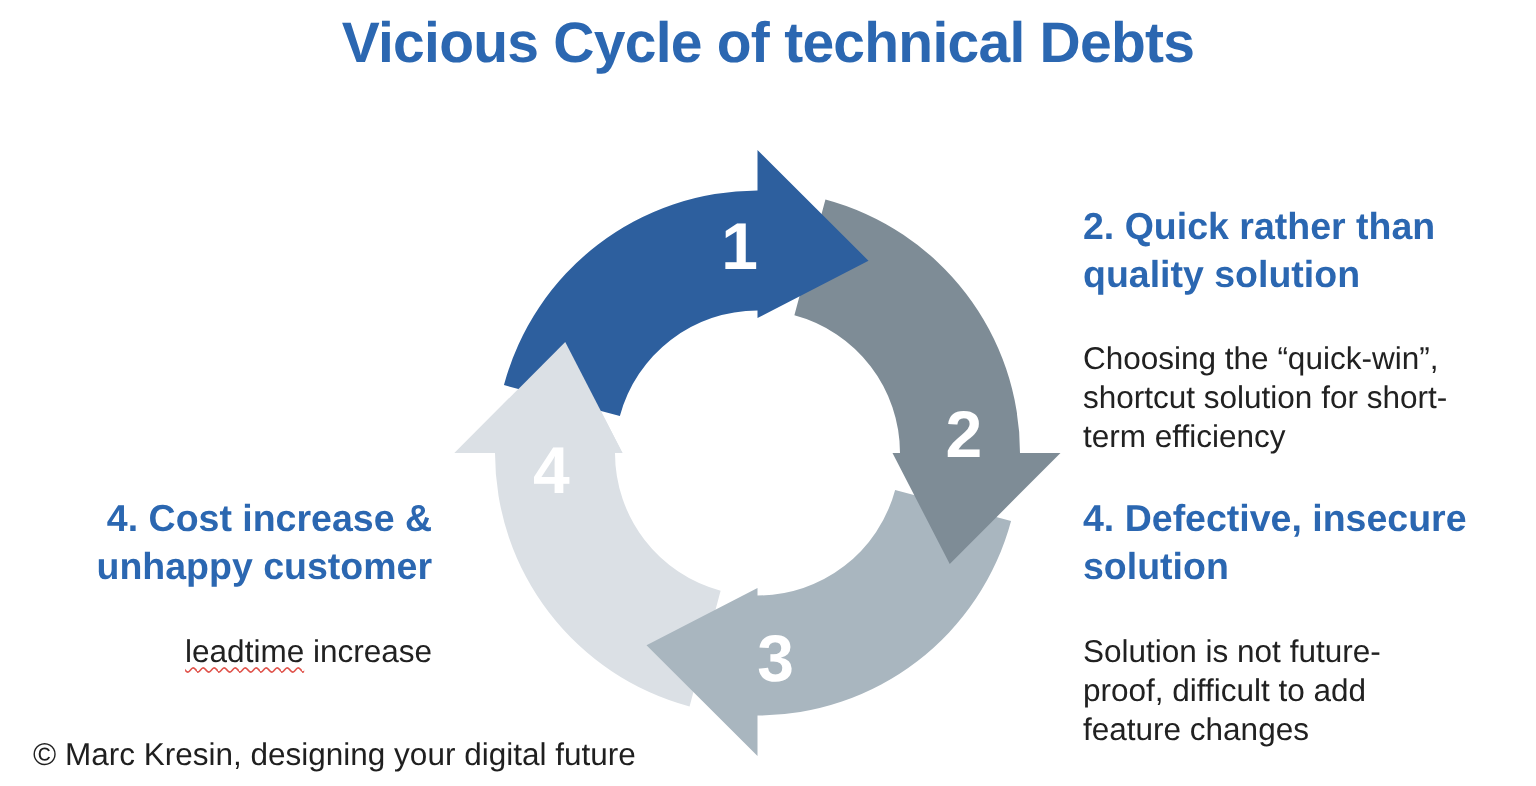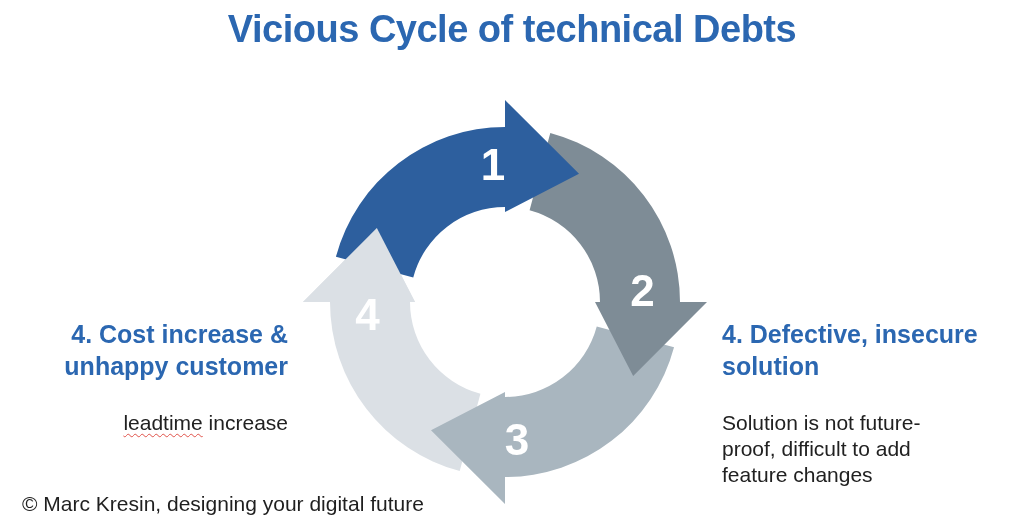--- a/index.html
+++ b/index.html
@@ -17,21 +17,21 @@
   }
   .item { position:absolute; white-space:pre-line; }
   .item h2 {
     margin:0 0 10px 0; font-size:25px; line-height:32px;
     font-weight:bold; color:var(--accent);
   }
   .item p { margin:0; font-size:21px; line-height:26px; color:var(--body-text); }
   .col-left  { left:0;   width:288px; text-align:right; }
   .col-right { left:722px; width:300px; text-align:left; }
   .pos-top    { top:117px; }
-  .pos-bottom { top:300px; }
+  .pos-bottom { top:312px; }
   .cycle-wrap { position:absolute; left:300px; top:93px; width:412px; height:420px; }
   .cycle-wrap svg { display:block; }
   .cycle-label {
     font-family:"Liberation Sans", sans-serif; font-weight:bold; font-size:44px;
   }
   .footer {
     position:absolute; left:22px; top:492px; margin:0;
     font-size:21px; color:#1f1f1f;
   }
   .misspelled {
@@ -43,20 +43,27 @@
 </head>
 <body>
 
 <div class="canvas">
 
   <h1 class="title">Vicious Cycle of technical Debts</h1>
 
   <section class="item col-left pos-top">
   </section>
 
+  <section class="item col-right pos-top">
+    <h2>2. Quick rather than
+quality solution</h2>
+    <p>Choosing the “quick-win”,
+shortcut solution for short-
+term efficiency</p>
+  </section>
 
   <section class="item col-right pos-bottom">
     <h2>4. Defective, insecure
 solution</h2>
     <p>Solution is not future-
 proof, difficult to add
 feature changes</p>
   </section>
 
   <section class="item col-left pos-bottom">

